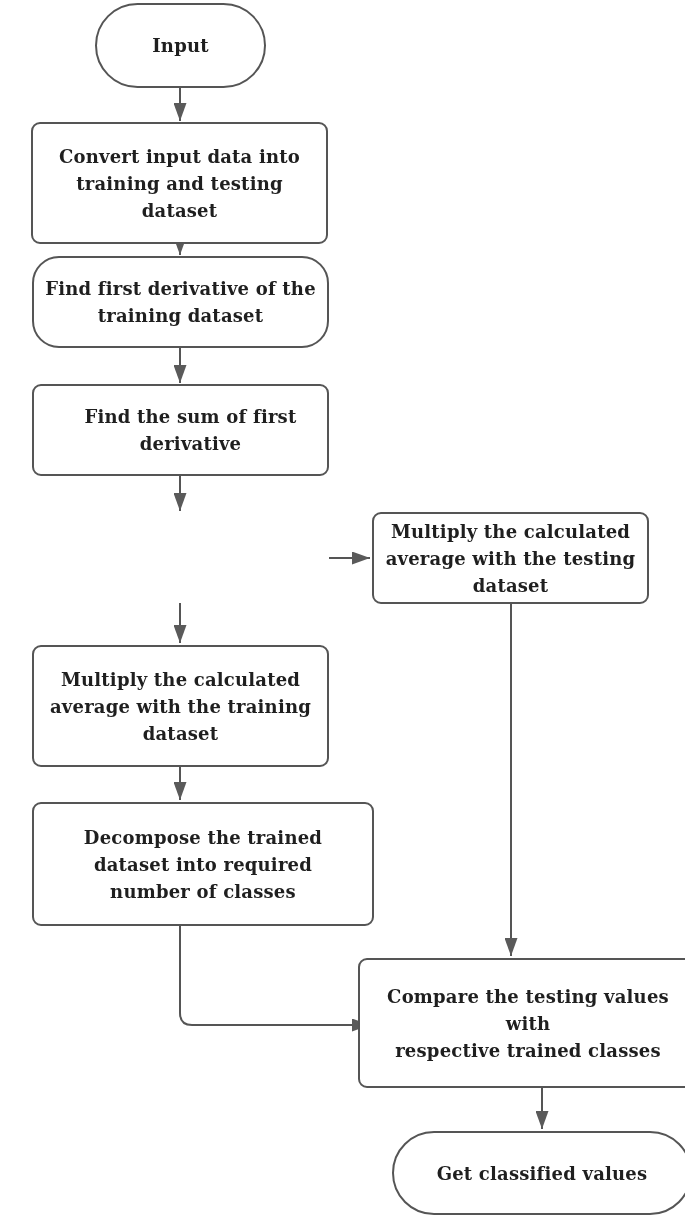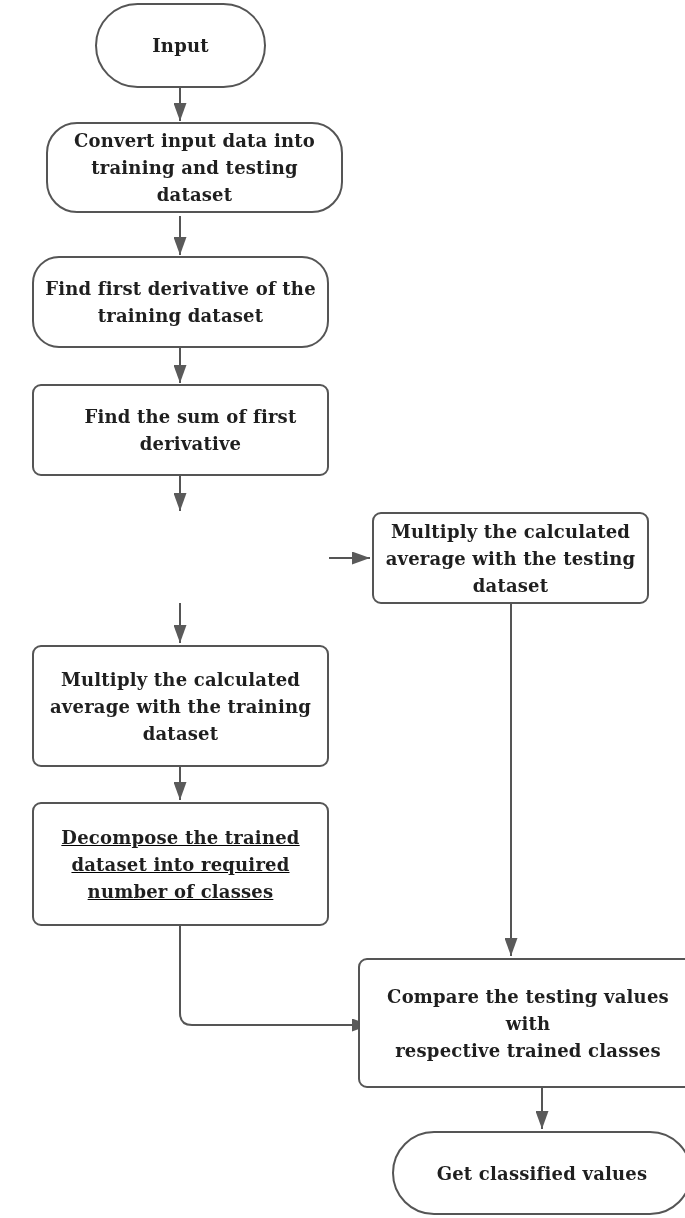--- a/index.html
+++ b/index.html
@@ -40,27 +40,27 @@
     font-weight:bold;
     font-size:18px;
     line-height:27px;
     color:var(--text);
     letter-spacing:0.2px;
   }
   .stadium{border-radius:44px;}
 
   
   .n-input            {left:66px;  top:3px;    width:171px; height:85px;}
-  .n-convert          {left:17px;   top:122px;  width:297px; height:91px;border-radius:31px;}
+  .n-convert          {left:2px;   top:122px;  width:297px; height:122px;}
   .n-first-derivative {left:3px;   top:256px;  width:297px; height:92px;border-radius:27px;}
   .n-find-sum         {left:3px;   top:384px;  width:297px; height:92px;padding-left:30px;}
   .n-calc-average     {left:3px;   top:512px;  width:297px; height:91px;}
   .n-multiply-training{left:3px;   top:645px;  width:297px; height:122px;}
   .n-multiply-testing {left:343px; top:512px;  width:277px; height:92px;}
-  .n-decompose        {left:3px;   top:802px;  width:297px; height:124px;text-decoration:underline;}
+  .n-decompose        {left:3px;   top:802px;  width:342px; height:124px;}
   .n-compare          {left:329px; top:958px;  width:340px; height:130px;}
   .n-get-classified   {left:363px; top:1131px; width:300px; height:84px;justify-content:center;}
 </style>
 </head>
 <body>
 
 <div class="canvas">
 
   <svg class="edges" viewBox="0 0 685 1218" xmlns="http://www.w3.org/2000/svg">
     <defs>

